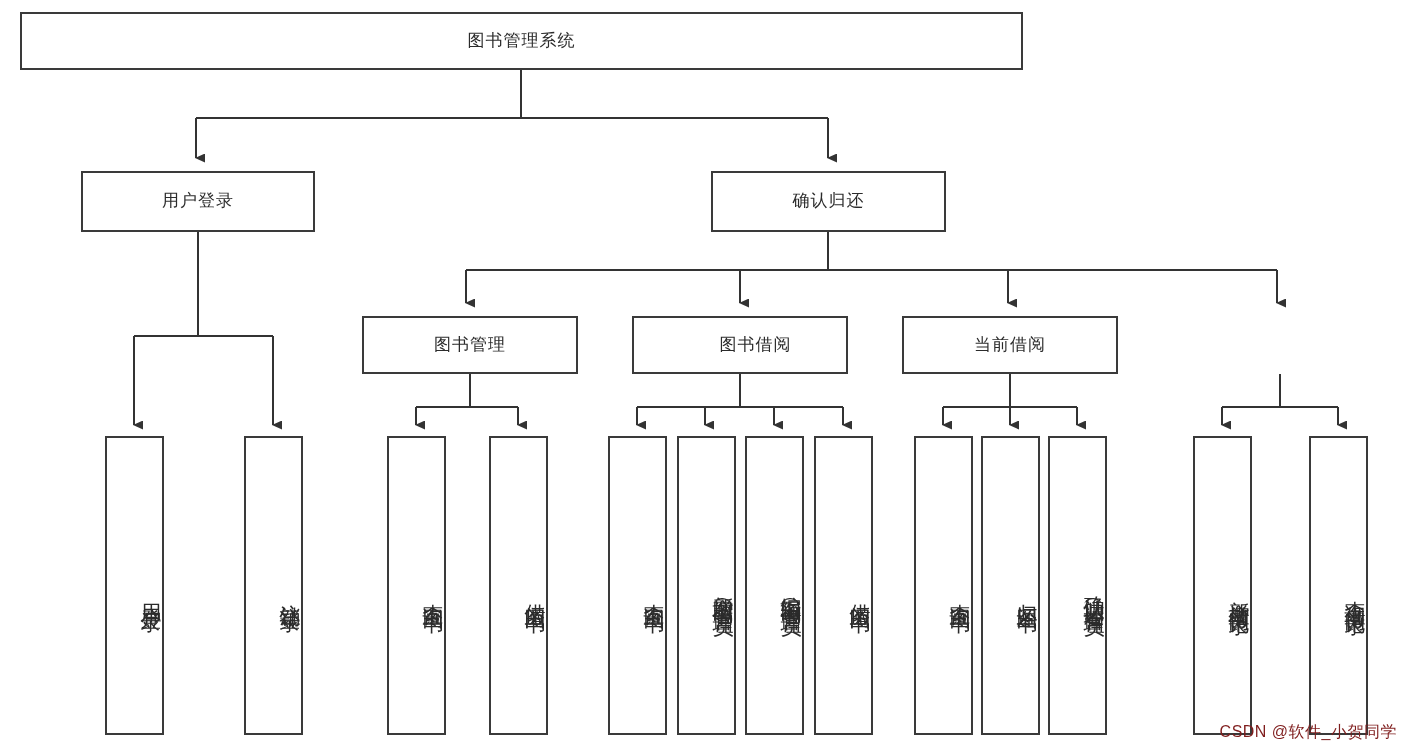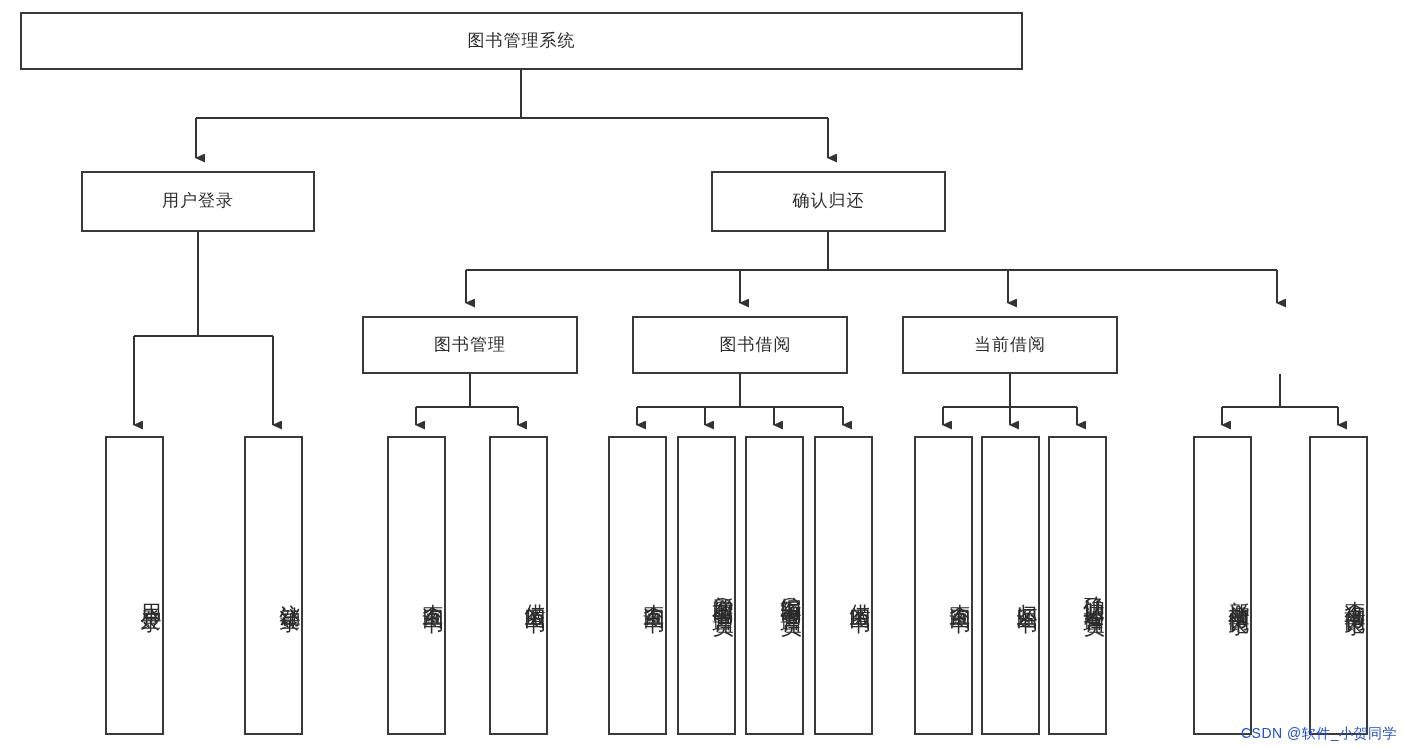--- a/index.html
+++ b/index.html
@@ -50,22 +50,22 @@
     letter-spacing: 3px;
     padding-top: 14px;
     align-items: flex-start;
     justify-content: center;
     line-height: 1.05;
   }
   .watermark {
     position: absolute;
     right: 8px;
     bottom: 4px;
-    font-size: 14px;
-    color: #1d4ed8;
+    font-size: 16px;
+    color: #7f1d1d;
     letter-spacing: 0.5px;
     white-space: nowrap;
     font-family: "Liberation Sans", "DejaVu Sans", sans-serif;
   }
 </style>
 </head>
 <body>
 
 <div id="diagram-root">
 

